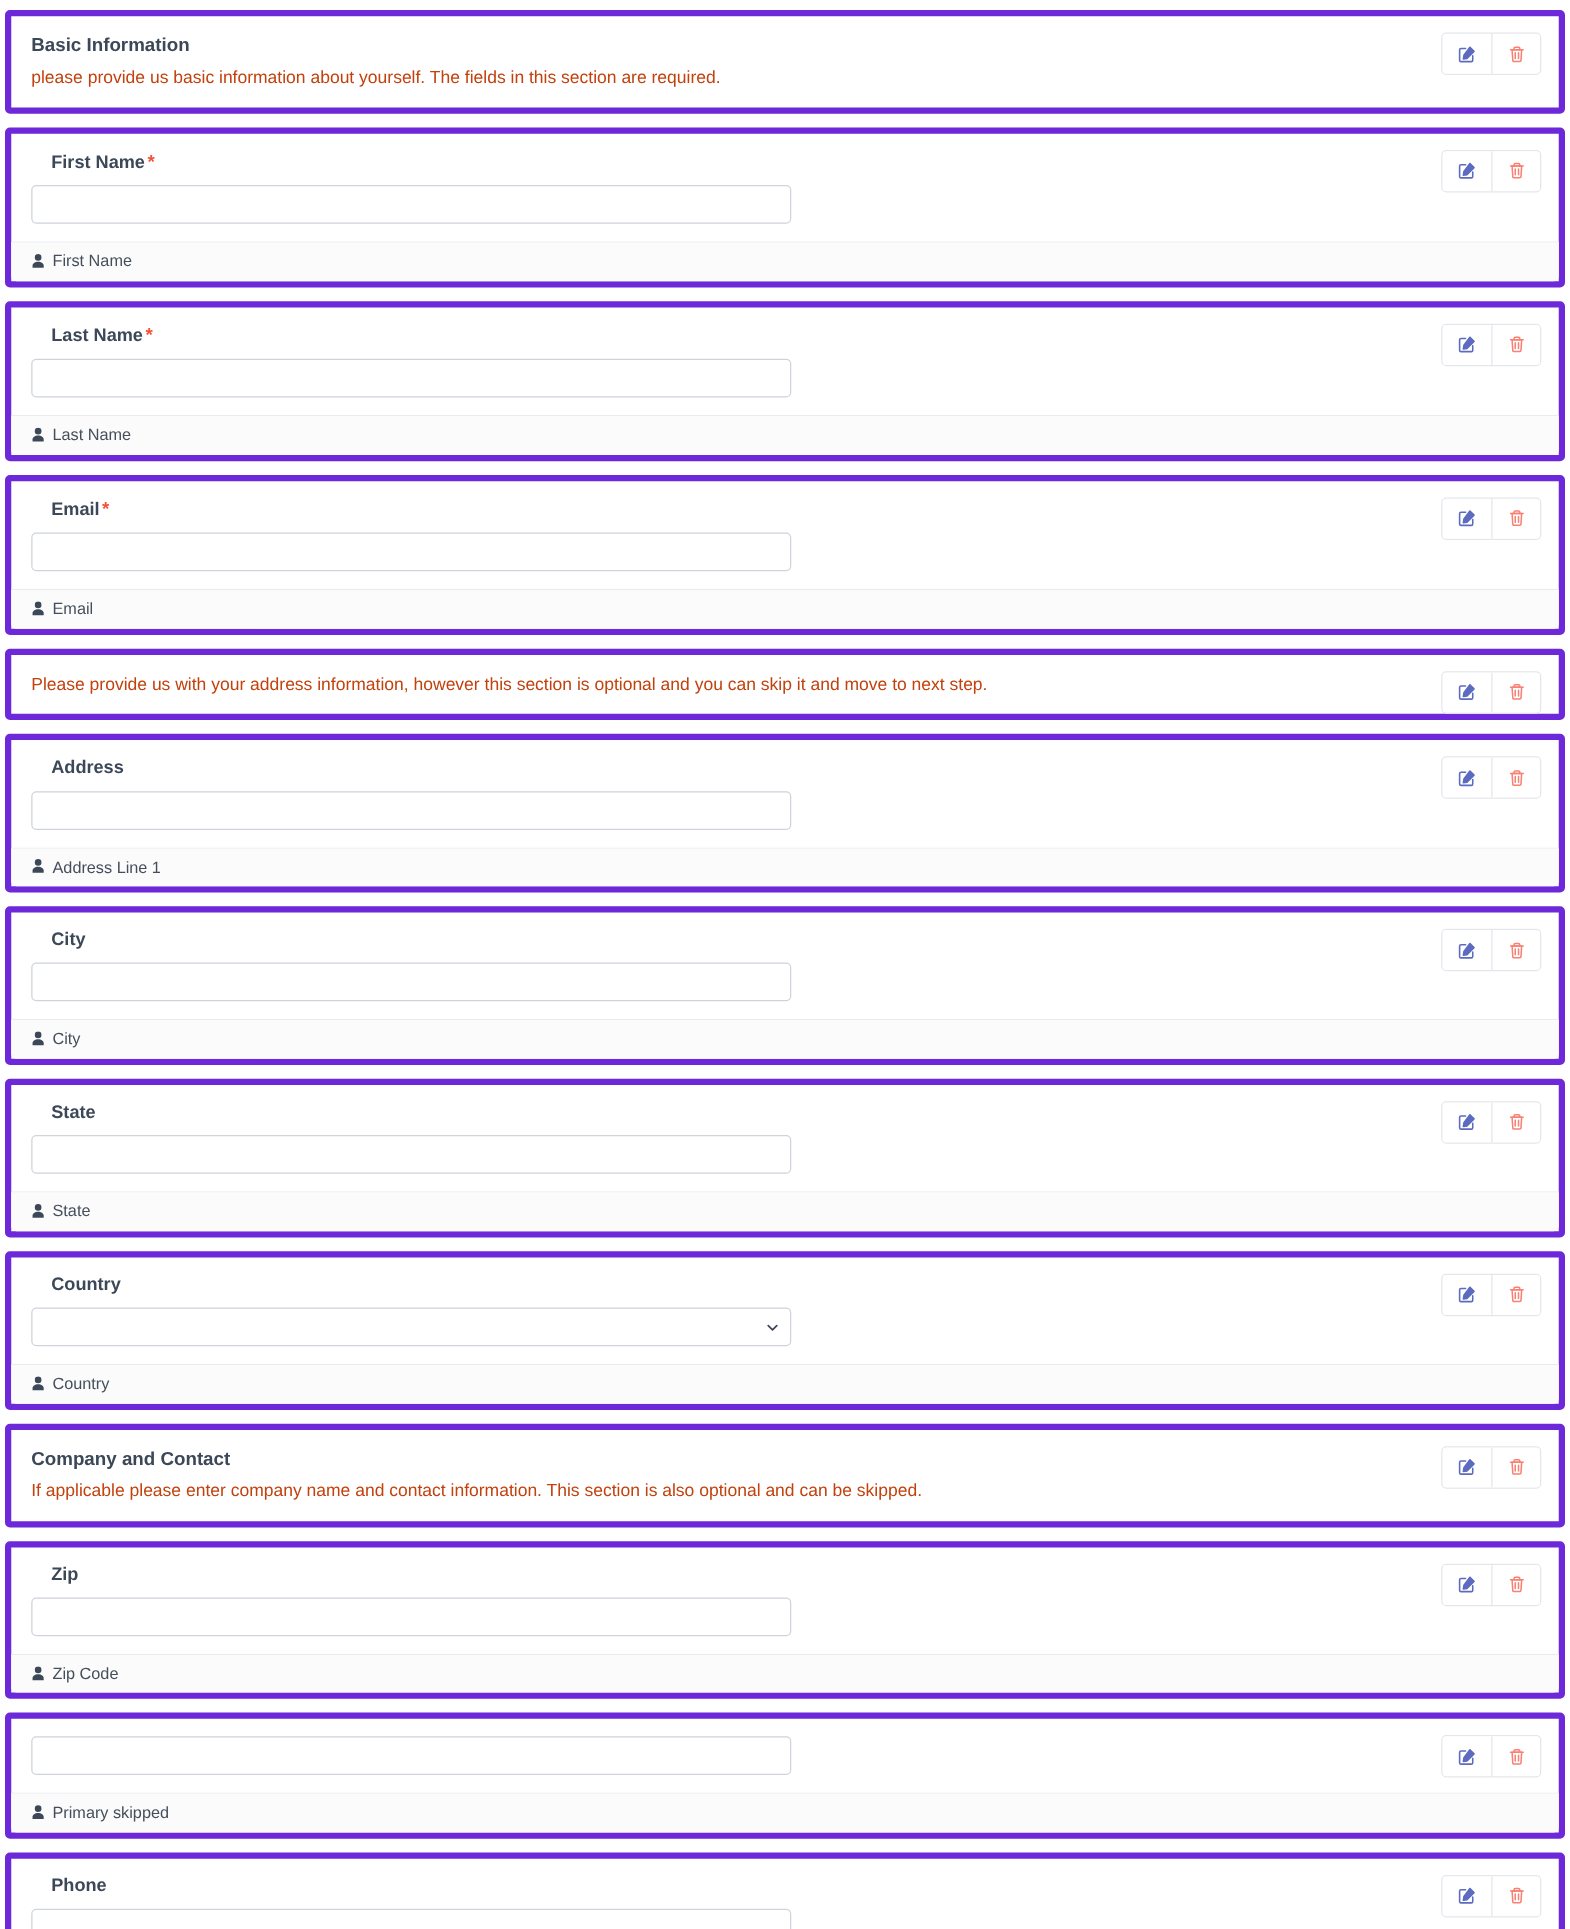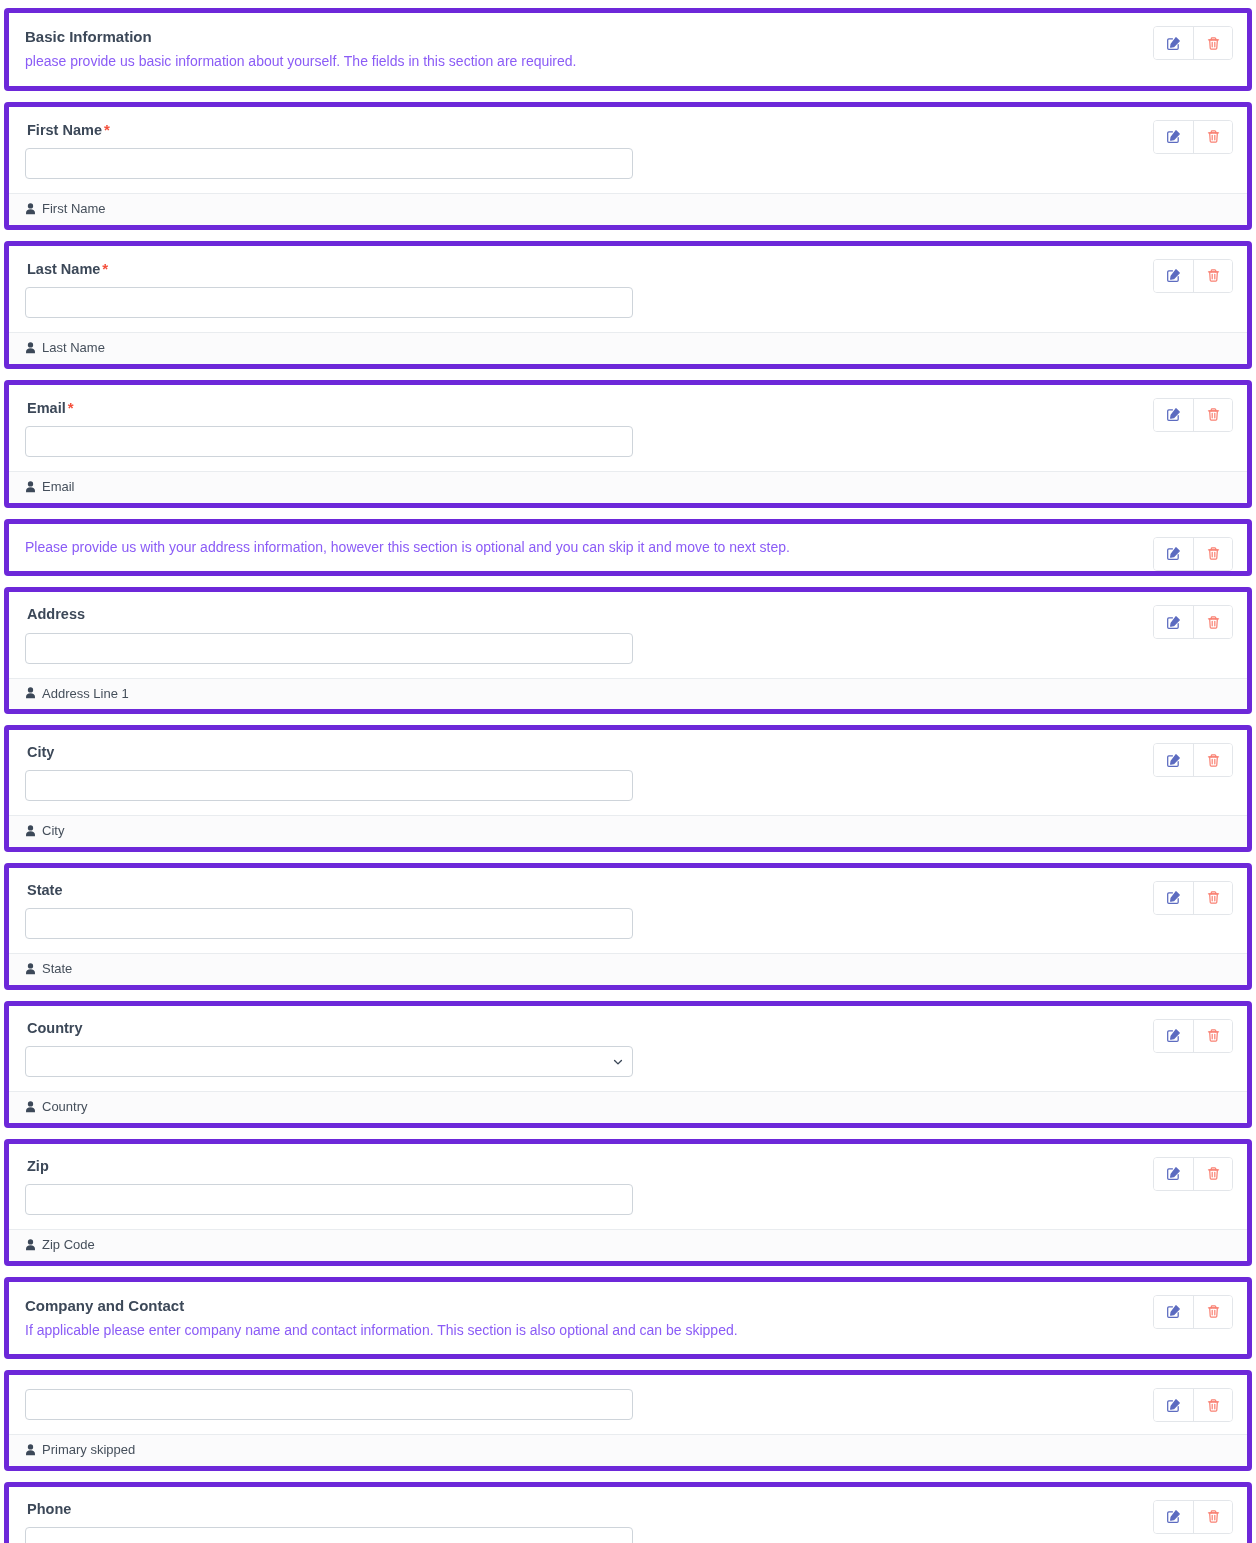--- a/index.html
+++ b/index.html
@@ -39,32 +39,32 @@
   
   .section-title {
     font-size: 15px;
     font-weight: bold;
     color: #3c4858;
     line-height: 1.35;
     margin: 0 0 5px 0;
   }
   .section-desc {
     font-size: 14px;
-    color: #8b5cf6;
+    color: #c2410c;
     line-height: 1.4;
     margin: 0;
   }
 
   
   .field-label {
     display: block;
     font-size: 14.5px;
     font-weight: bold;
     color: #3c4858;
-    margin: 0 0 9px 2px;
+    margin: 0 0 9px 16px;
     line-height: 1.2;
   }
   .req-star {
     color: #f4503c;
     font-weight: bold;
     margin-left: 2px;
     font-size: 15px;
   }
 
   .field-input {
@@ -408,51 +408,20 @@
         <button class="act-btn" aria-label="delete">
           <span style="line-height: 0;"><svg width="15" height="15" viewBox="0 0 16 16" fill="none" stroke="#f98072" stroke-width="1.3" stroke-linecap="round" stroke-linejoin="round">
               <path d="M2.6 4.1h10.8"></path>
               <path d="M5.6 4.1V2.9a.9.9 0 0 1 .9-.9h3a.9.9 0 0 1 .9.9v1.2"></path>
               <path d="M3.9 4.1h8.2l-.6 9a1 1 0 0 1-1 .95H5.5a1 1 0 0 1-1-.95z"></path>
               <path d="M6.6 6.7v4.8M9.4 6.7v4.8"></path>
             </svg></span>
         </button>
       </div>
     </div>
-    <div class="card">
-      <div class="card-body">
-        <label class="field-label"><span>Zip</span></label>
-        <input type="text" class="field-input" placeholder="" style="">
-      </div>
-      <div class="card-footer">
-        <span class="user-icon">
-          <svg width="11" height="12" viewBox="0 0 12 14" fill="#3c4858">
-            <circle cx="6" cy="3.4" r="3.1"></circle>
-            <path d="M6 7.4c-3.1 0-5.2 1.7-5.2 3.6V13h10.4v-2c0-1.9-2.1-3.6-5.2-3.6z"></path>
-          </svg>
-        </span>
-        <span>Zip Code</span>
-      </div>
-      <div class="actions">
-        <button class="act-btn" aria-label="edit">
-          <span style="line-height: 0;"><svg width="15" height="15" viewBox="0 0 16 16" fill="none" stroke="#5c6bc0" stroke-width="1.35" stroke-linecap="round" stroke-linejoin="round">
-              <path d="M13 9.2V13a1.2 1.2 0 0 1-1.2 1.2H3A1.2 1.2 0 0 1 1.8 13V4.2A1.2 1.2 0 0 1 3 3h3.9"></path>
-              <path d="M10.6 1.9 14.1 5.4 8.1 11.4 5 11.9 5.5 8.8z" fill="#5c6bc0" stroke="#5c6bc0"></path>
-            </svg></span>
-        </button>
-        <button class="act-btn" aria-label="delete">
-          <span style="line-height: 0;"><svg width="15" height="15" viewBox="0 0 16 16" fill="none" stroke="#f98072" stroke-width="1.3" stroke-linecap="round" stroke-linejoin="round">
-              <path d="M2.6 4.1h10.8"></path>
-              <path d="M5.6 4.1V2.9a.9.9 0 0 1 .9-.9h3a.9.9 0 0 1 .9.9v1.2"></path>
-              <path d="M3.9 4.1h8.2l-.6 9a1 1 0 0 1-1 .95H5.5a1 1 0 0 1-1-.95z"></path>
-              <path d="M6.6 6.7v4.8M9.4 6.7v4.8"></path>
-            </svg></span>
-        </button>
-      </div>
-    </div>
     <div class="card section-card">
       <div class="card-body">
         <div class="section-title">Company and Contact</div>
         <div class="section-desc">If applicable please enter company name and contact information. This section is also optional and can be skipped.</div>
       </div>
       <div class="actions">
         <button class="act-btn" aria-label="edit">
           <span style="line-height: 0;"><svg width="15" height="15" viewBox="0 0 16 16" fill="none" stroke="#5c6bc0" stroke-width="1.35" stroke-linecap="round" stroke-linejoin="round">
               <path d="M13 9.2V13a1.2 1.2 0 0 1-1.2 1.2H3A1.2 1.2 0 0 1 1.8 13V4.2A1.2 1.2 0 0 1 3 3h3.9"></path>
               <path d="M10.6 1.9 14.1 5.4 8.1 11.4 5 11.9 5.5 8.8z" fill="#5c6bc0" stroke="#5c6bc0"></path>
@@ -463,20 +432,51 @@
               <path d="M2.6 4.1h10.8"></path>
               <path d="M5.6 4.1V2.9a.9.9 0 0 1 .9-.9h3a.9.9 0 0 1 .9.9v1.2"></path>
               <path d="M3.9 4.1h8.2l-.6 9a1 1 0 0 1-1 .95H5.5a1 1 0 0 1-1-.95z"></path>
               <path d="M6.6 6.7v4.8M9.4 6.7v4.8"></path>
             </svg></span>
         </button>
       </div>
     </div>
     <div class="card">
       <div class="card-body">
+        <label class="field-label"><span>Zip</span></label>
+        <input type="text" class="field-input" placeholder="" style="">
+      </div>
+      <div class="card-footer">
+        <span class="user-icon">
+          <svg width="11" height="12" viewBox="0 0 12 14" fill="#3c4858">
+            <circle cx="6" cy="3.4" r="3.1"></circle>
+            <path d="M6 7.4c-3.1 0-5.2 1.7-5.2 3.6V13h10.4v-2c0-1.9-2.1-3.6-5.2-3.6z"></path>
+          </svg>
+        </span>
+        <span>Zip Code</span>
+      </div>
+      <div class="actions">
+        <button class="act-btn" aria-label="edit">
+          <span style="line-height: 0;"><svg width="15" height="15" viewBox="0 0 16 16" fill="none" stroke="#5c6bc0" stroke-width="1.35" stroke-linecap="round" stroke-linejoin="round">
+              <path d="M13 9.2V13a1.2 1.2 0 0 1-1.2 1.2H3A1.2 1.2 0 0 1 1.8 13V4.2A1.2 1.2 0 0 1 3 3h3.9"></path>
+              <path d="M10.6 1.9 14.1 5.4 8.1 11.4 5 11.9 5.5 8.8z" fill="#5c6bc0" stroke="#5c6bc0"></path>
+            </svg></span>
+        </button>
+        <button class="act-btn" aria-label="delete">
+          <span style="line-height: 0;"><svg width="15" height="15" viewBox="0 0 16 16" fill="none" stroke="#f98072" stroke-width="1.3" stroke-linecap="round" stroke-linejoin="round">
+              <path d="M2.6 4.1h10.8"></path>
+              <path d="M5.6 4.1V2.9a.9.9 0 0 1 .9-.9h3a.9.9 0 0 1 .9.9v1.2"></path>
+              <path d="M3.9 4.1h8.2l-.6 9a1 1 0 0 1-1 .95H5.5a1 1 0 0 1-1-.95z"></path>
+              <path d="M6.6 6.7v4.8M9.4 6.7v4.8"></path>
+            </svg></span>
+        </button>
+      </div>
+    </div>
+    <div class="card">
+      <div class="card-body">
         <input type="text" class="field-input" placeholder="" style="">
       </div>
       <div class="card-footer">
         <span class="user-icon">
           <svg width="11" height="12" viewBox="0 0 12 14" fill="#3c4858">
             <circle cx="6" cy="3.4" r="3.1"></circle>
             <path d="M6 7.4c-3.1 0-5.2 1.7-5.2 3.6V13h10.4v-2c0-1.9-2.1-3.6-5.2-3.6z"></path>
           </svg>
         </span>
         <span>Primary skipped</span>

